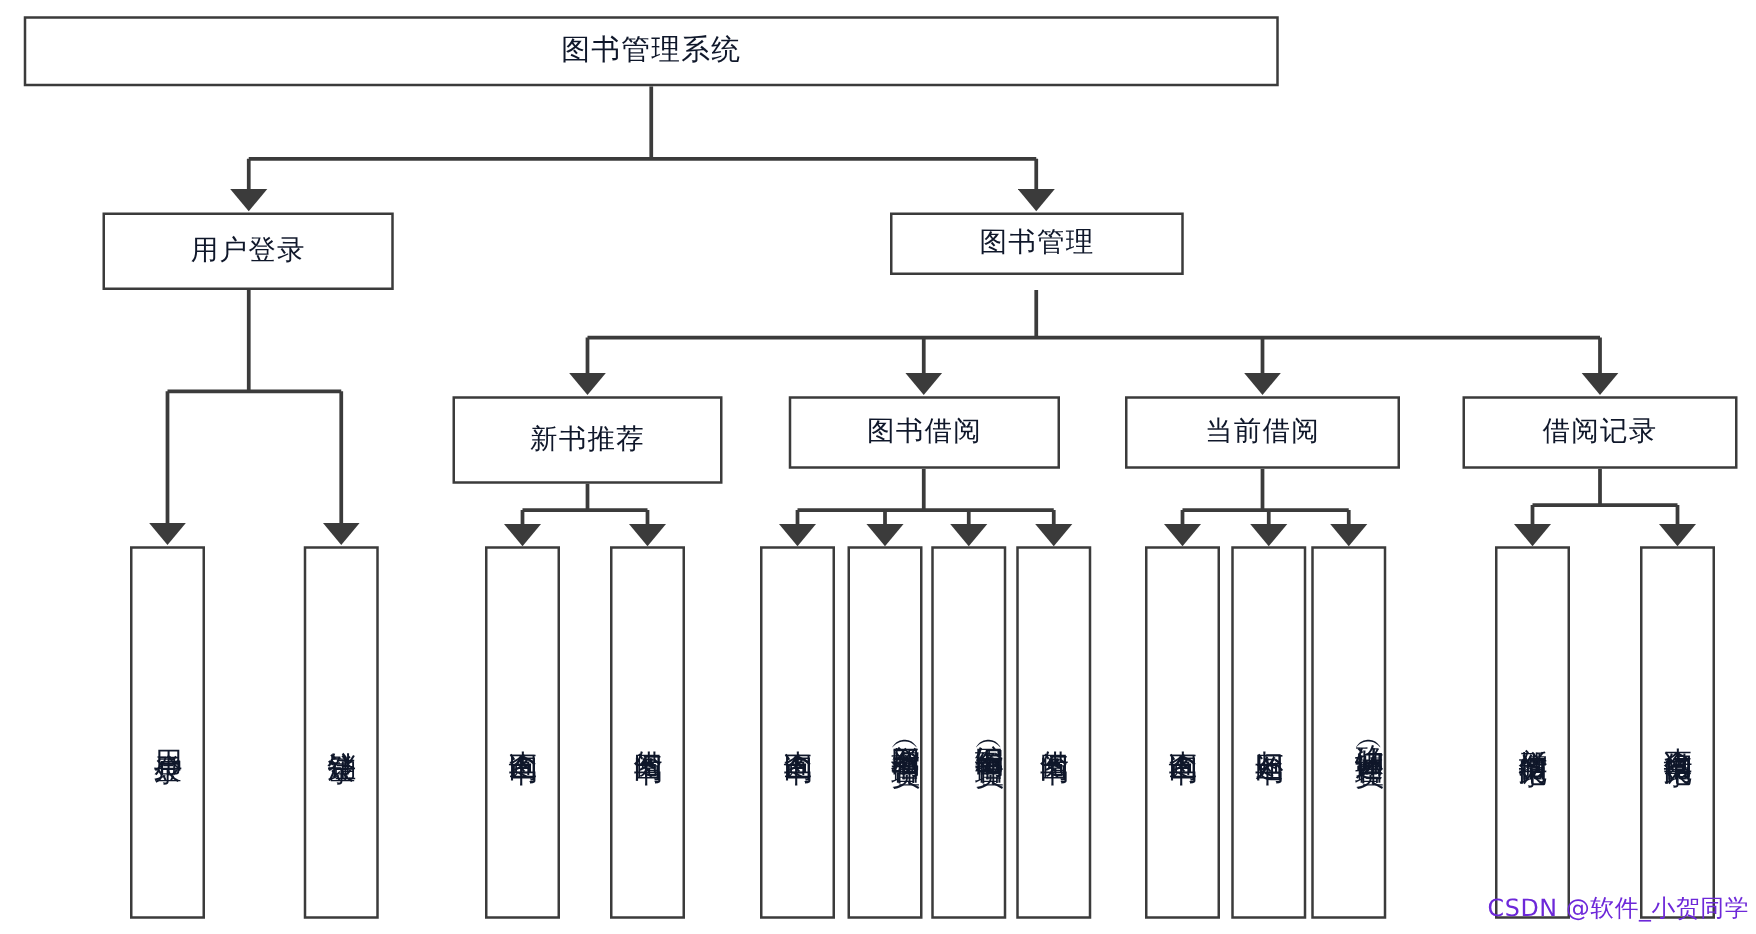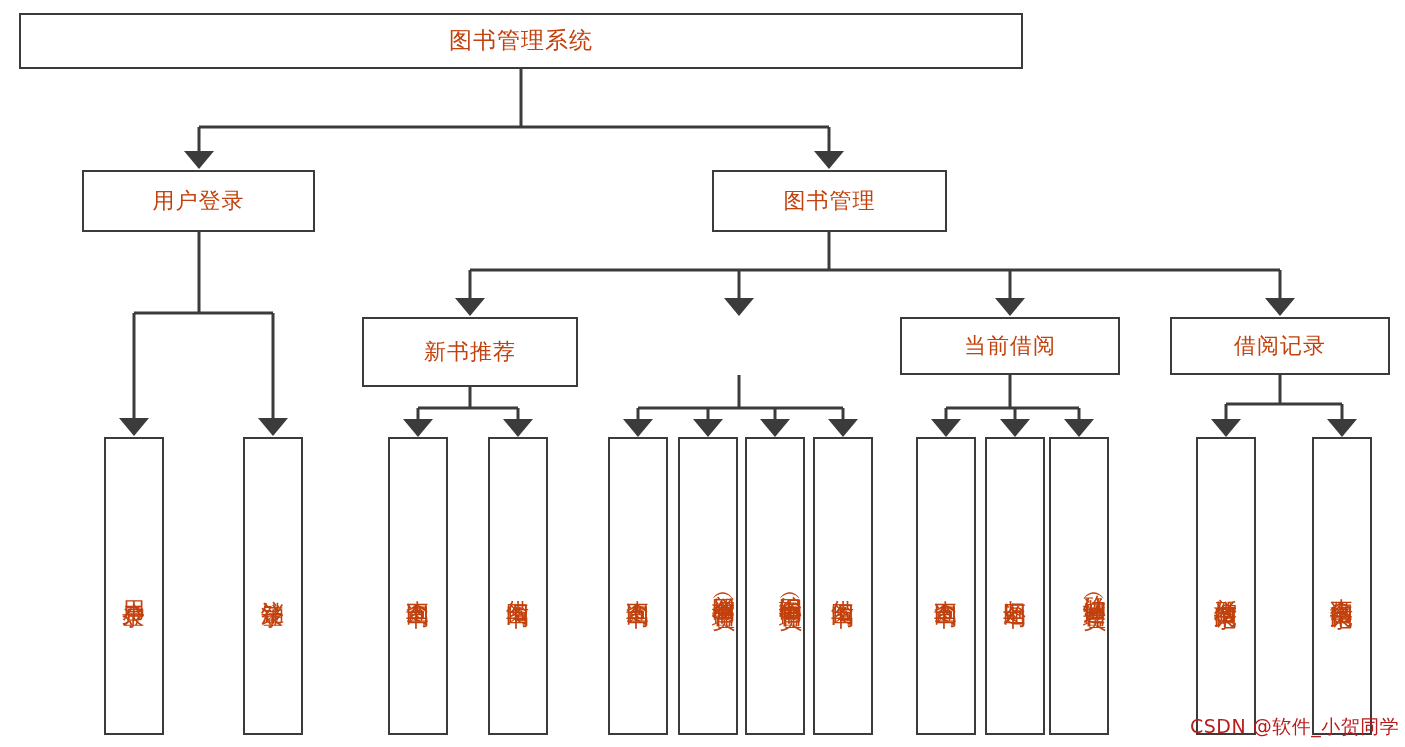--- a/index.html
+++ b/index.html
@@ -25,21 +25,21 @@
     height: 747px;
   }
   .node-box {
     position: absolute;
     box-sizing: border-box;
     border: 2.5px solid #3b3b3b;
     background: #ffffff;
     display: flex;
     align-items: center;
     justify-content: center;
-    color: #c2410c;
+    color: #0f172a;
     overflow: hidden;
   }
   .node-h {
     font-size: 22px;
     line-height: 1.2;
     letter-spacing: 1px;
   }
   .node-root {
     font-size: 23px;
   }
@@ -55,21 +55,21 @@
     justify-content: center;
   }
   .node-v.pad-top {
     align-items: flex-start;
   }
   .node-v.centered {
     align-items: center;
   }
   .watermark {
     position: absolute;
-    color: #b91c1c;
+    color: #6d28d9;
     font-size: 19px;
     letter-spacing: 0.5px;
     white-space: nowrap;
     user-select: none;
   }
 </style>
 </head>
 <body>
 
 <div id="canvas">
@@ -120,23 +120,24 @@
       <path d="M1280,375 L1280,404"></path>
       <path d="M1226,404 L1342,404"></path>
       <path d="M1226,404 L1226,428" marker-end="url(#arrow)"></path>
       <path d="M1342,404 L1342,428" marker-end="url(#arrow)"></path>
     </g>
   </svg>
 
   <div class="node-box node-h node-root" style="left:19px;top:13px;width:1004px;height:56px;">图书管理系统</div>
 
   <div class="node-box node-h" style="left:82px;top:170px;width:233px;height:62px;">用户登录</div>
-  <div class="node-box node-h" style="left:712px;top:170px;width:235px;height:62px;">图书管理</div>
+  <div class="node-box node-h" style="left:712px;top:170px;width:235px;height:50px;">图书管理</div>
 
   <div class="node-box node-h" style="left:362px;top:317px;width:216px;height:70px;">新书推荐</div>
+  <div class="node-box node-h" style="left:631px;top:317px;width:217px;height:58px;">图书借阅</div>
   <div class="node-box node-h" style="left:1170px;top:317px;width:220px;height:58px;">借阅记录</div>
   <div class="node-box node-h" style="left:900px;top:317px;width:220px;height:58px;">当前借阅</div>
 
   <div class="node-box node-v centered" style="left:104px;top:437px;width:60px;height:298px;">用户登录</div>
   <div class="node-box node-v centered" style="left:243px;top:437px;width:60px;height:298px;">注销登录</div>
 
   <div class="node-box node-v centered" style="left:388px;top:437px;width:60px;height:298px;">查询图书</div>
   <div class="node-box node-v centered" style="left:488px;top:437px;width:60px;height:298px;">借阅图书</div>
 
   <div class="node-box node-v centered" style="left:608px;top:437px;width:60px;height:298px;">查询图书</div>

